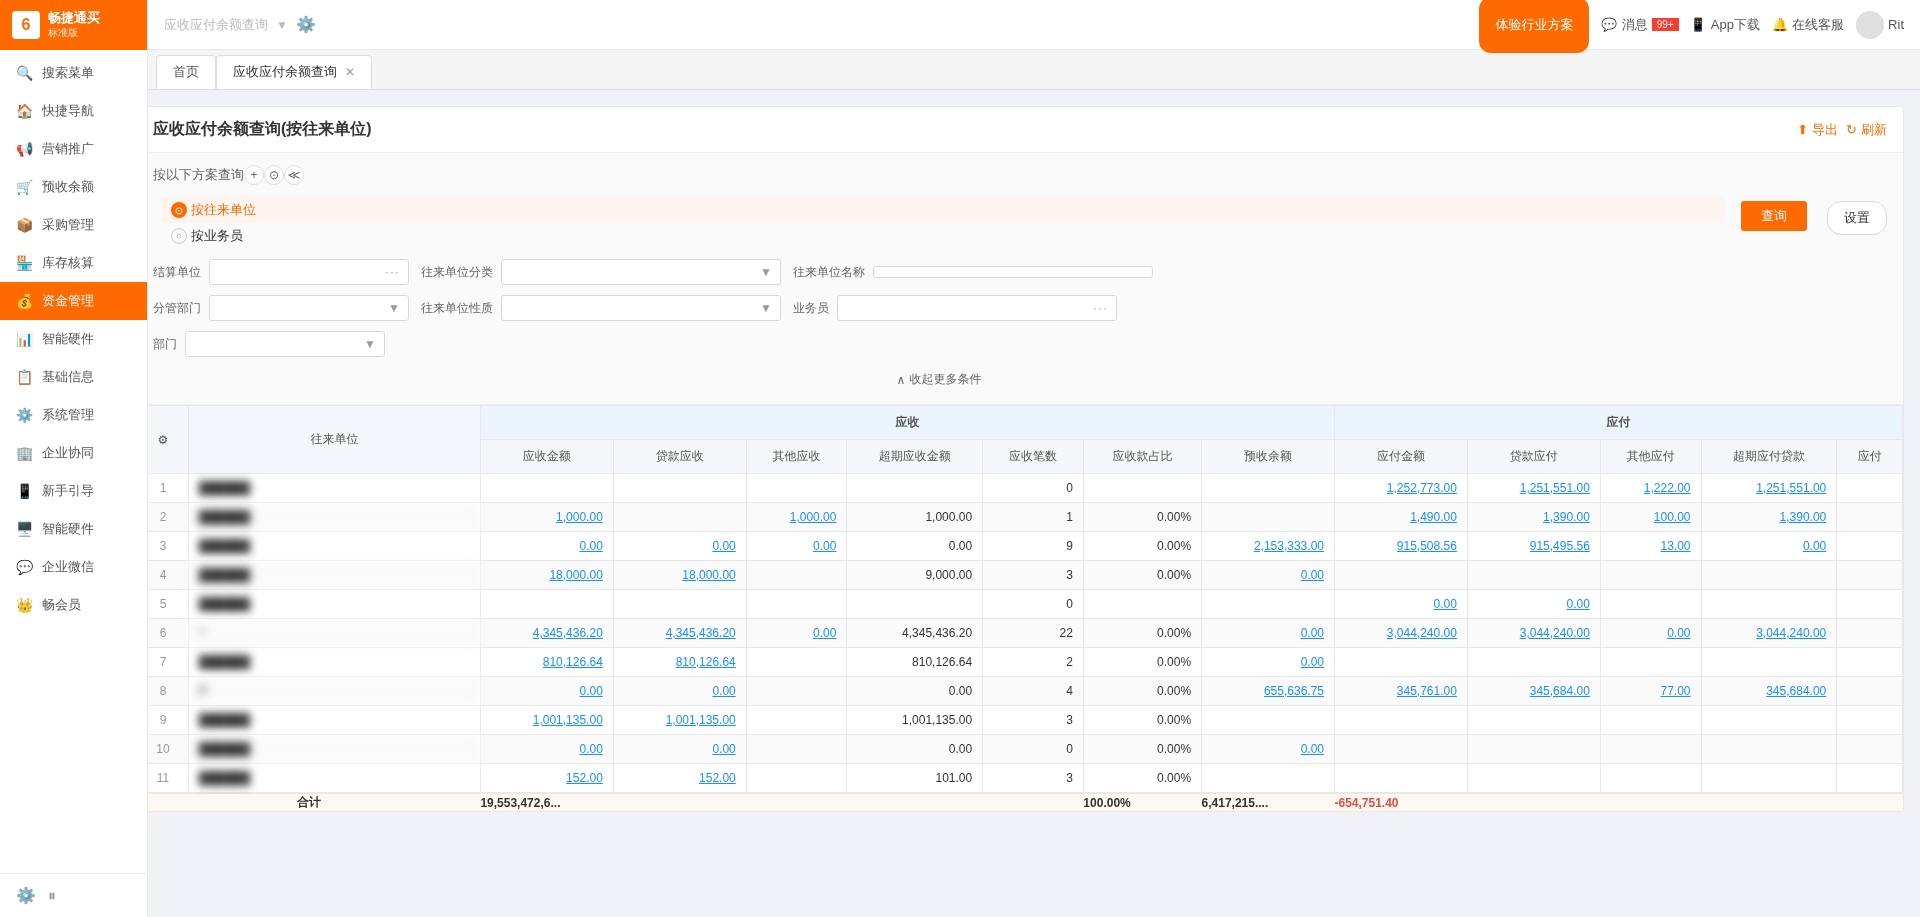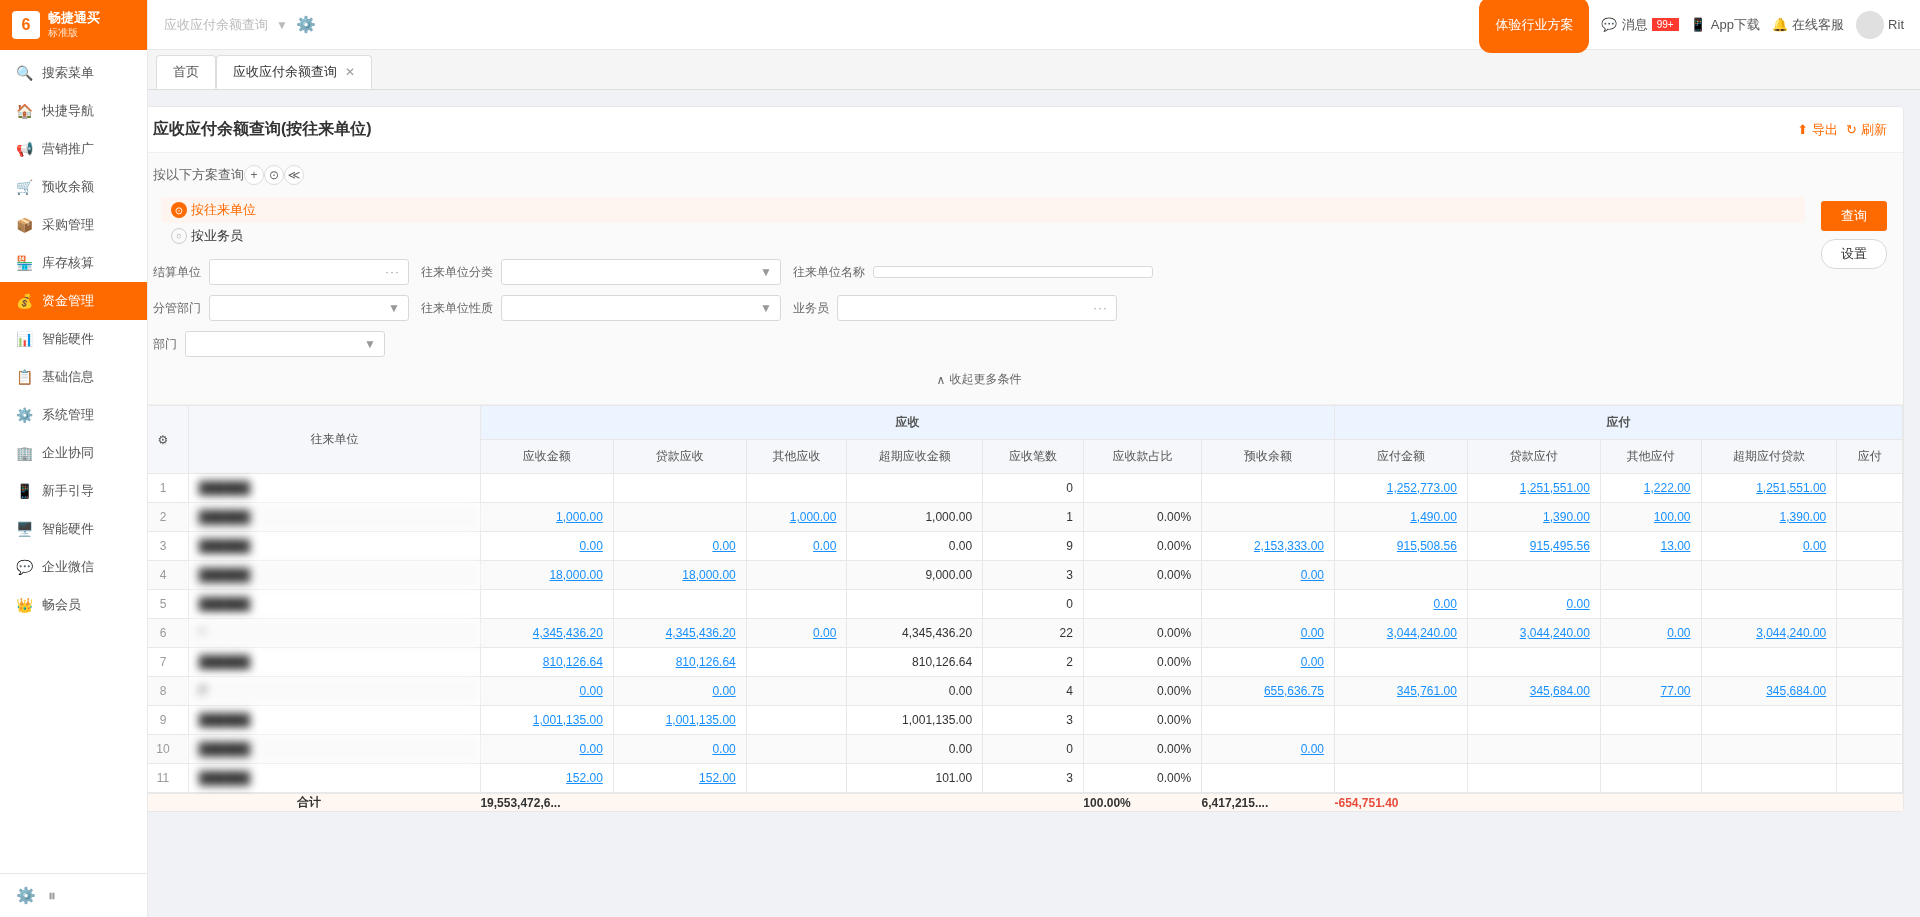--- a/index.html
+++ b/index.html
@@ -368,21 +368,21 @@
           </div>
 
           <div style="display:flex;justify-content:center;margin-top:4px;">
             <div class="collapse-btn">
               <span>∧</span>
               <span>收起更多条件</span>
             </div>
           </div>
         </div>
 
-        <div style="display:flex;flex-direction:column;padding-top:36px;gap:4px;">
+        <div style="display:flex;flex-direction:row;padding-top:36px;gap:20px;">
           <button class="query-btn">查询</button>
           <button class="settings-btn">设置</button>
         </div>
       </div>
     </div>
 
     <div class="table-wrapper">
       <table>
         <thead>
           <tr>

